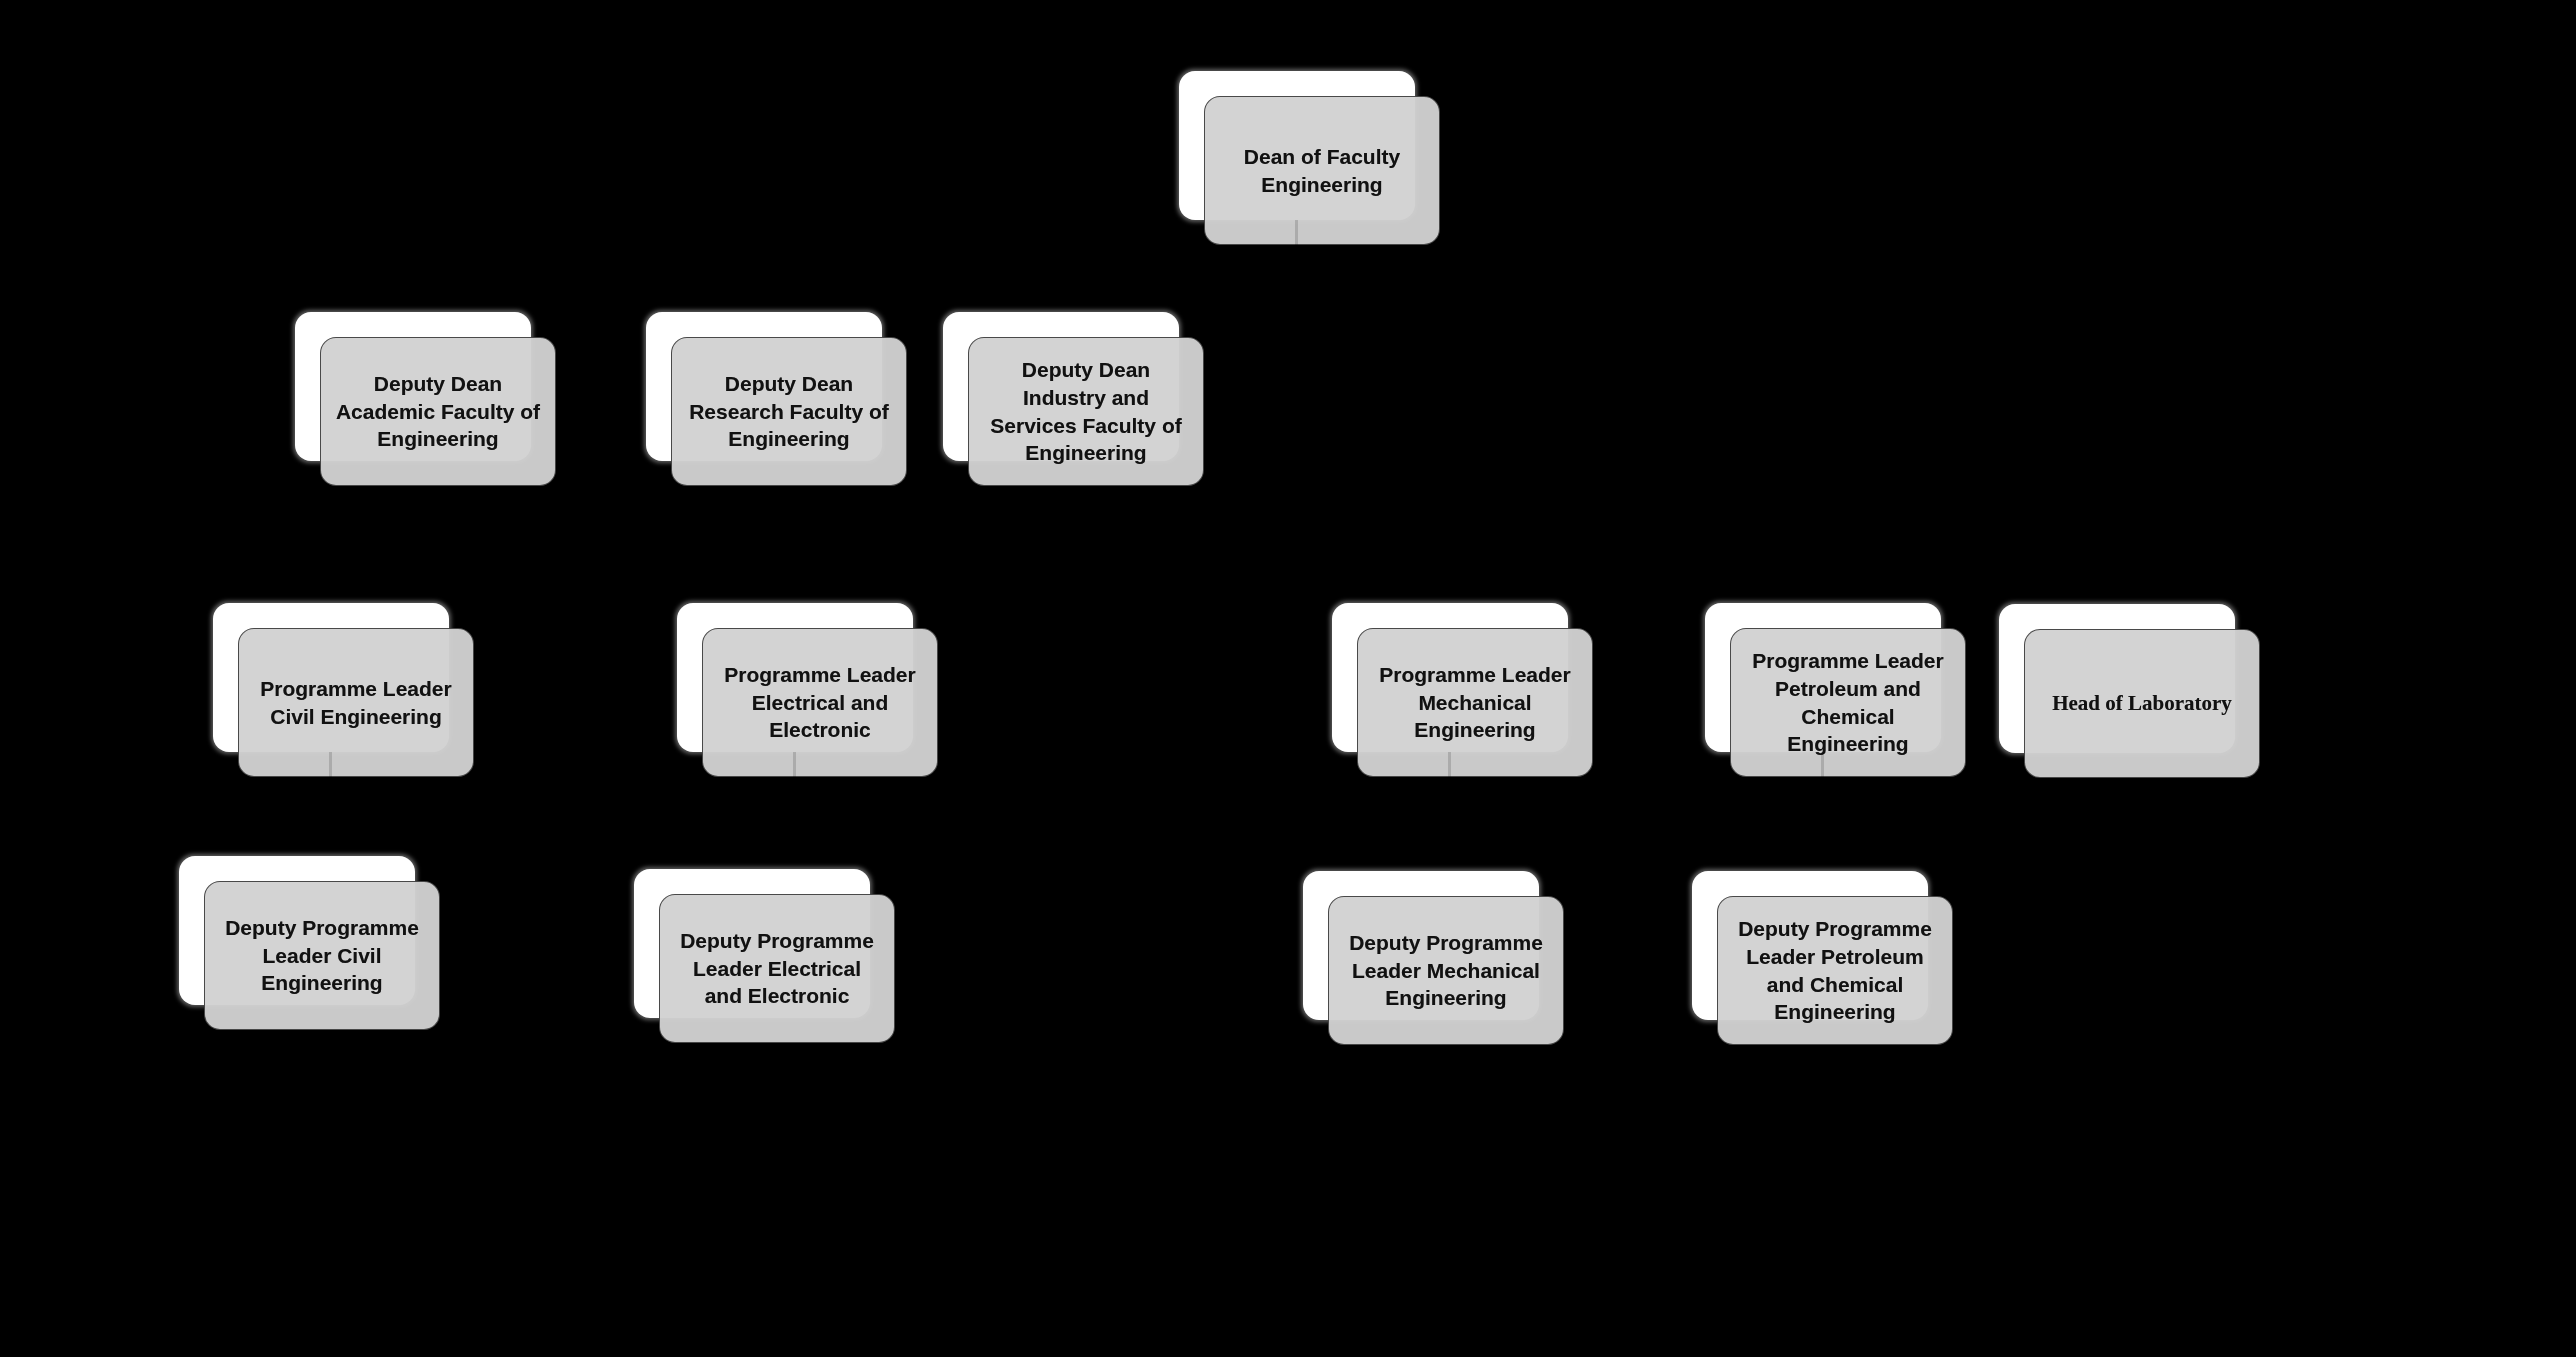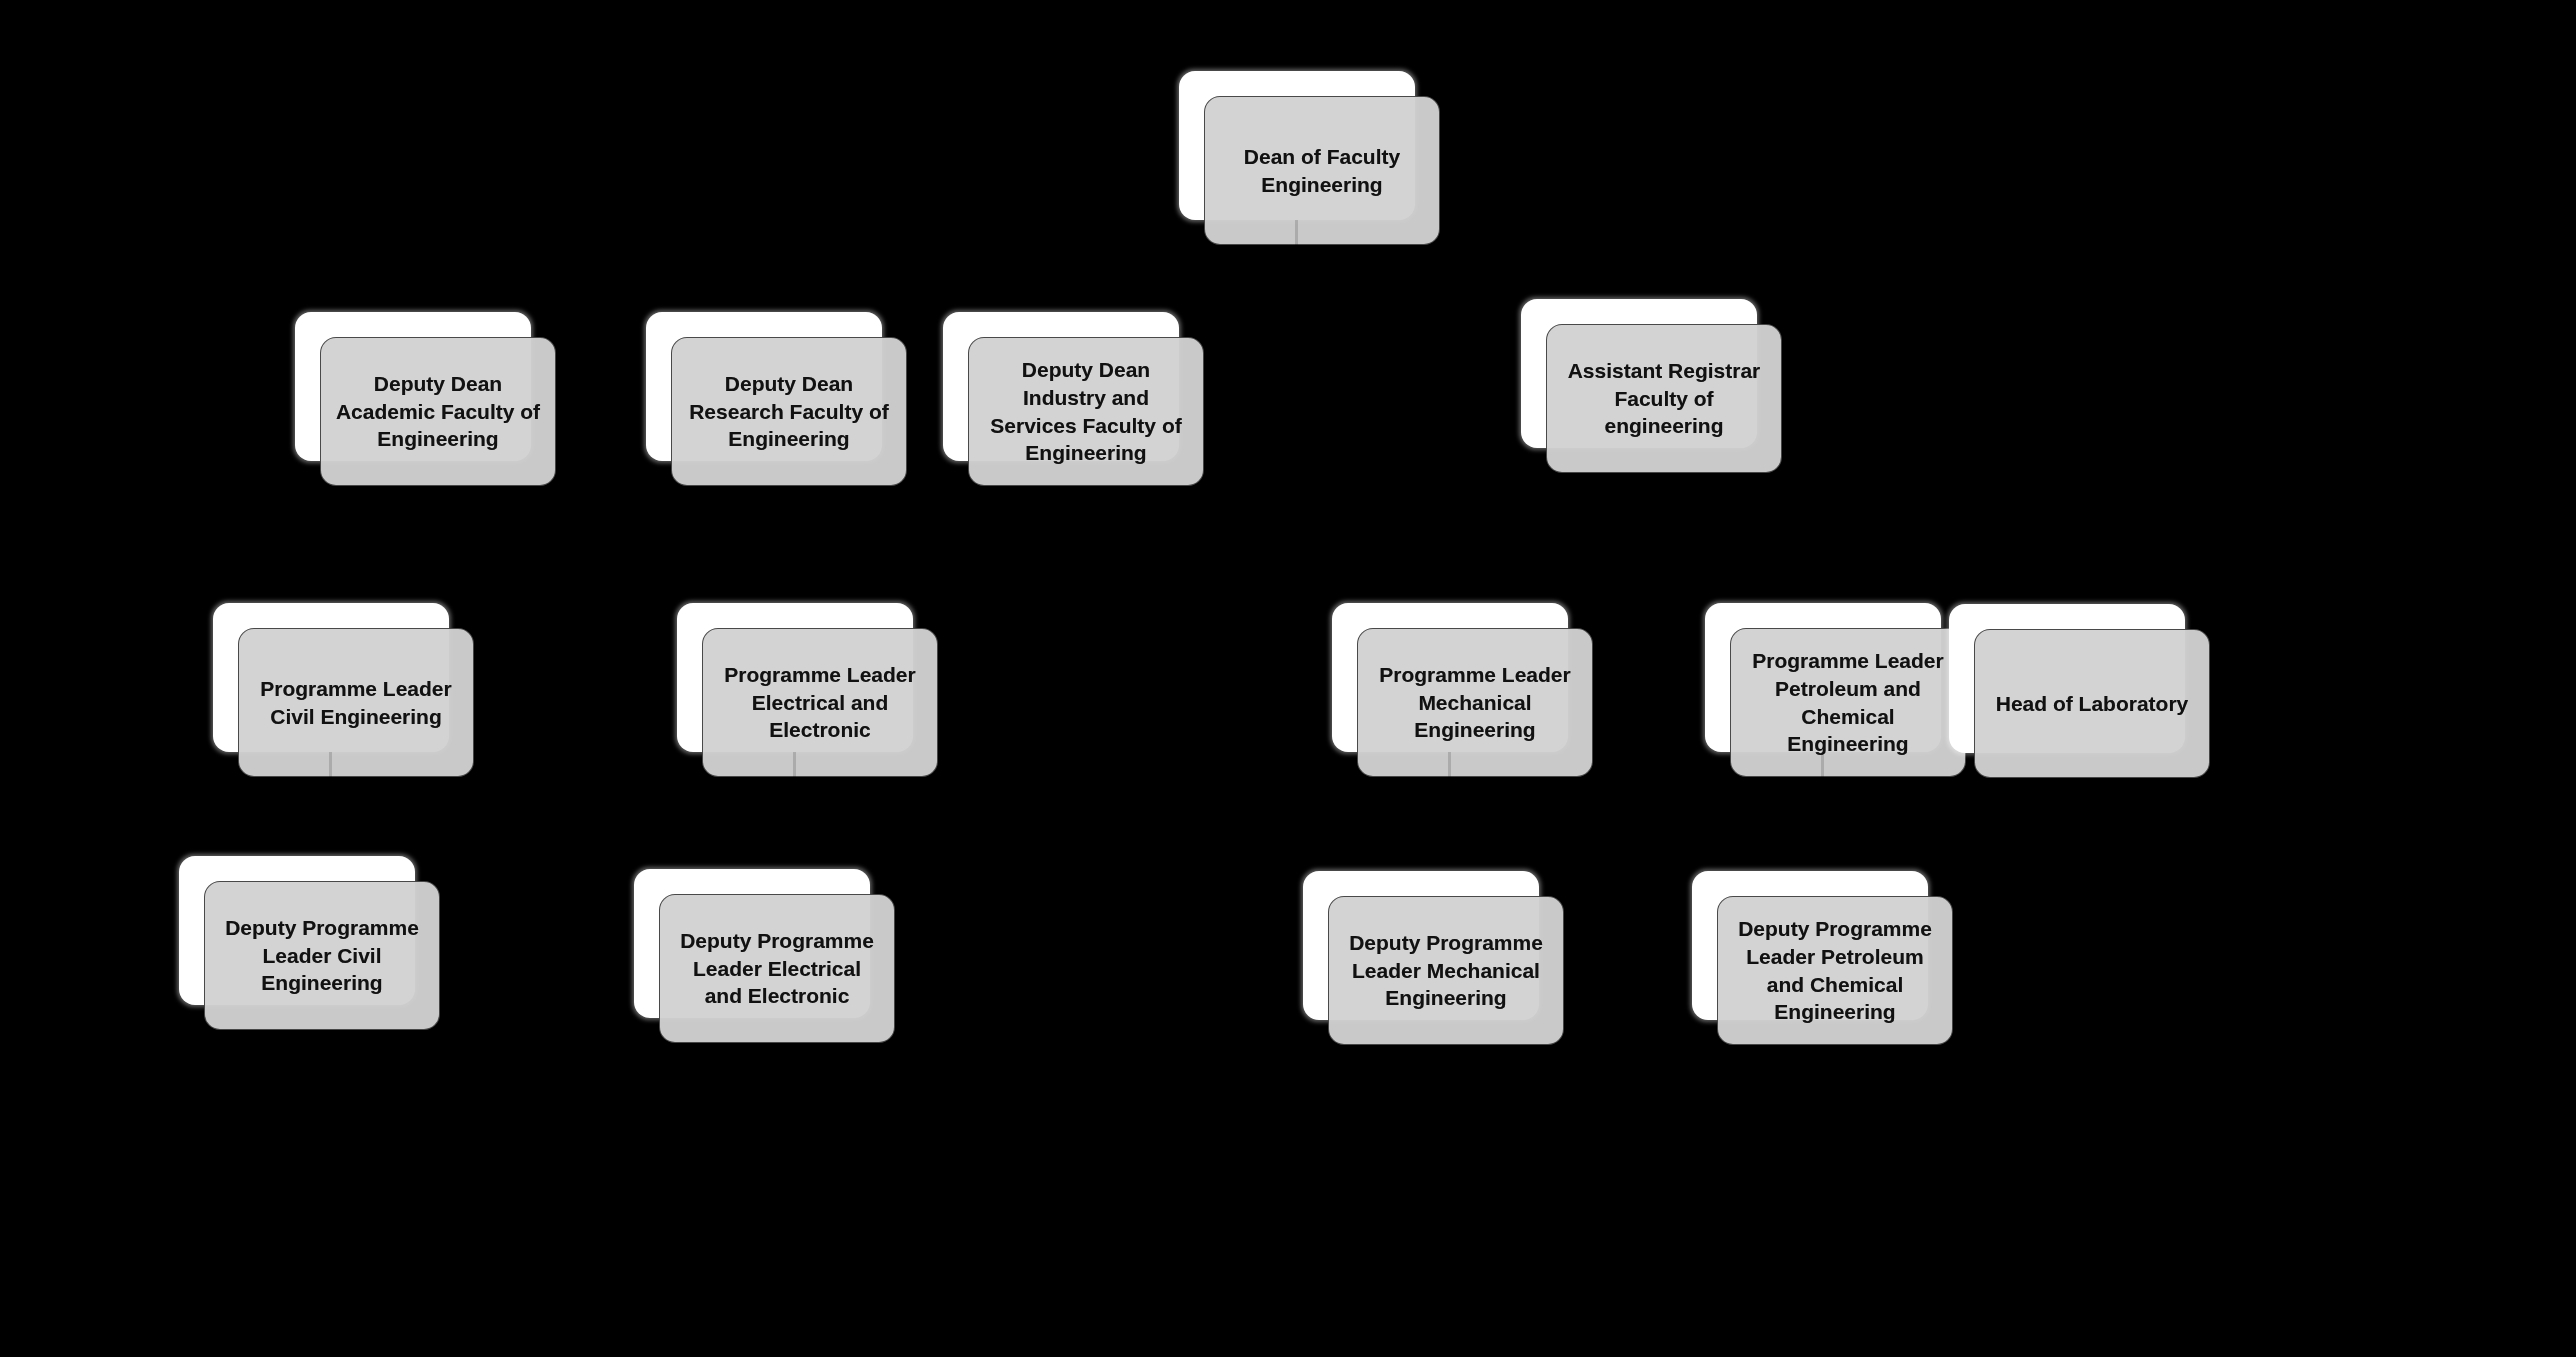--- a/index.html
+++ b/index.html
@@ -101,29 +101,20 @@
     <div class="back-card"></div>
     <div class="front-card">
       <span class="node-label">Deputy Dean
 Industry and
 Services Faculty of
 Engineering</span>
     </div>
 
   </div>
 
-  <div class="node" style="left:1521px; top:299px;">
-    <div class="back-card"></div>
-    <div class="front-card">
-      <span class="node-label">Assistant Registrar
-Faculty of
-engineering</span>
-    </div>
-
-  </div>
 
   <div class="node has-stub" style="left:213px; top:603px;">
     <div class="back-card"></div>
     <div class="front-card">
       <span class="node-label">Programme Leader
 Civil Engineering</span>
     </div>
     <div class="stub"></div>
   </div>
 
@@ -151,21 +142,21 @@
     <div class="back-card"></div>
     <div class="front-card">
       <span class="node-label">Programme Leader
 Petroleum and
 Chemical
 Engineering</span>
     </div>
     <div class="stub"></div>
   </div>
 
-  <div class="node" style="left:1949px; top:604px;">
+  <div class="node" style="left:1999px; top:604px;font-family:Liberation Serif, serif;">
     <div class="back-card"></div>
     <div class="front-card">
       <span class="node-label">Head of Laboratory</span>
     </div>
 
   </div>
 
   <div class="node" style="left:179px; top:856px;">
     <div class="back-card"></div>
     <div class="front-card">

